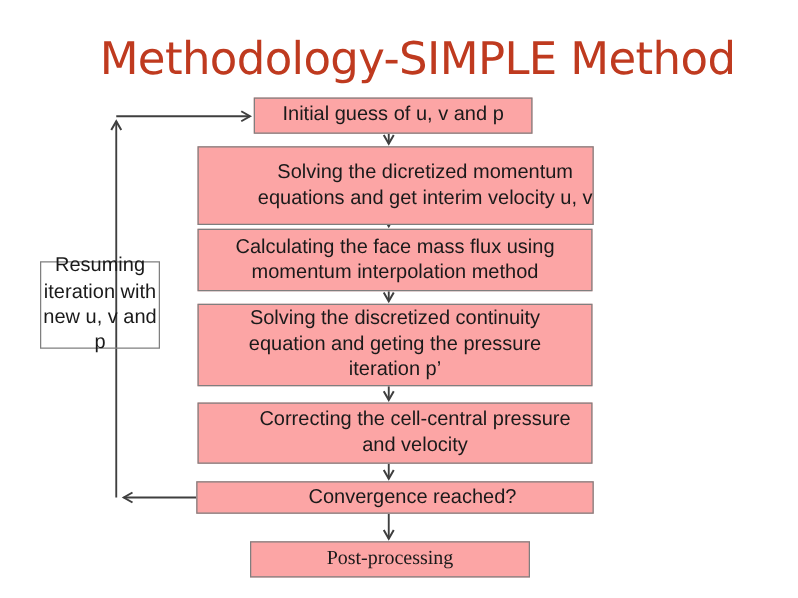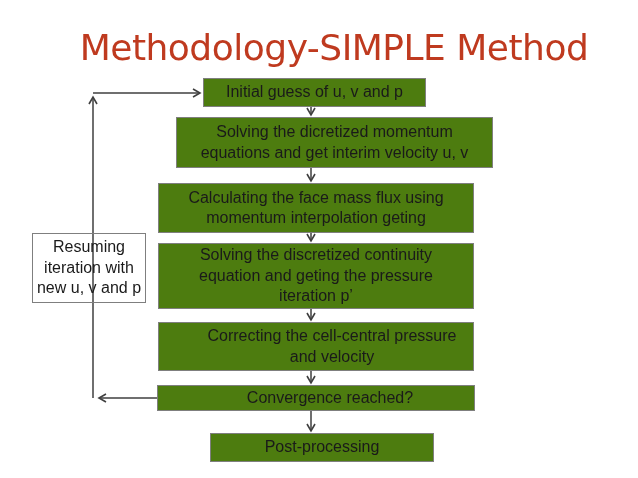--- a/index.html
+++ b/index.html
@@ -27,42 +27,41 @@
     text-align: center;
     font-family: "DejaVu Sans", "Liberation Sans", sans-serif;
     font-size: 36px;
     font-weight: 400;
     letter-spacing: -0.5px;
     color: var(--title-color);
   }
   .box {
     position: absolute;
     border: 1px solid var(--box-border);
-    background: #4d7c0f;
+    background: #fca5a5;
     display: flex;
     align-items: center;
     justify-content: center;
     text-align: center;
     color: var(--text-color);
     font-size: 16px;
     line-height: 1.28;
     box-sizing: border-box;
   }
   .box span { white-space: pre-line; }
   .s1  { left: 203px; top:  78px; width: 223px; height: 29px; }
-  .s2  { left: 176px; top: 117px; width: 317px; height: 51px; }
+  .s2  { left: 158px; top: 117px; width: 317px; height: 63px; justify-content: flex-end; }
   .s3  { left: 158px; top: 183px; width: 316px; height: 50px; }
   .s4  { left: 158px; top: 243px; width: 316px; height: 66px; }
   .s5  { left: 158px; top: 322px; width: 316px; height: 49px; padding-left: 32px; }
   .s6  { left: 157px; top: 385px; width: 318px; height: 26px; padding-left: 28px; }
-  .s7  { left: 210px; top: 433px; width: 224px; height: 29px; }
+  .s7  { left: 200px; top: 433px; width: 224px; height: 29px; font-family: Liberation Serif, serif; }
   .side {
-    left: 32px; top: 209px; width: 114px; height: 70px;
+    left: 32px; top: 209px; width: 96px; height: 70px;
     background: transparent;
-    margin-top: 24px;
   }
   svg.connectors {
     position: absolute;
     left: 0; top: 0;
     width: 638px; height: 478px;
     pointer-events: none;
   }
   svg.connectors line { stroke: var(--connector); stroke-width: 1.5; fill: none; }
   #arrowhead path { stroke: var(--connector); stroke-width: 1.6; fill: none; }
 </style>
@@ -94,21 +93,21 @@
 
   <div class="box s1">
     <span>Initial guess of u, v and p</span>
   </div>
   <div class="box s2">
     <span>Solving the dicretized momentum
 equations and get interim velocity u, v</span>
   </div>
   <div class="box s3">
     <span>Calculating the face mass flux using
-momentum interpolation geting</span>
+momentum interpolation method</span>
   </div>
   <div class="box s4">
     <span>Solving the discretized continuity
 equation and geting the pressure
 iteration p’</span>
   </div>
   <div class="box s5">
     <span>Correcting the cell-central pressure
 and velocity</span>
   </div>

